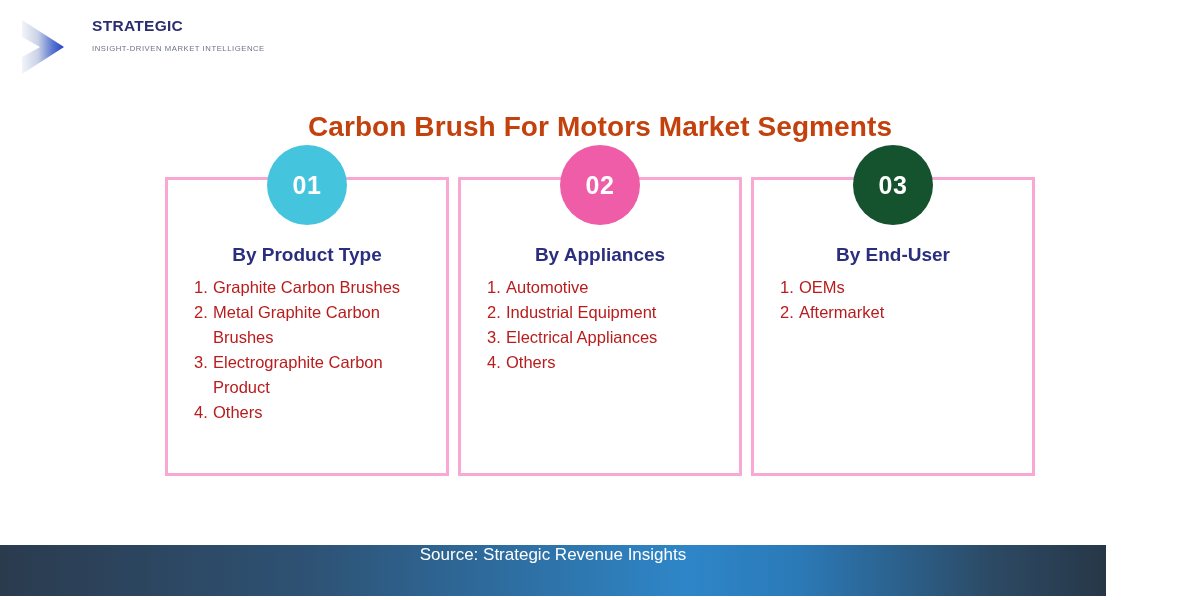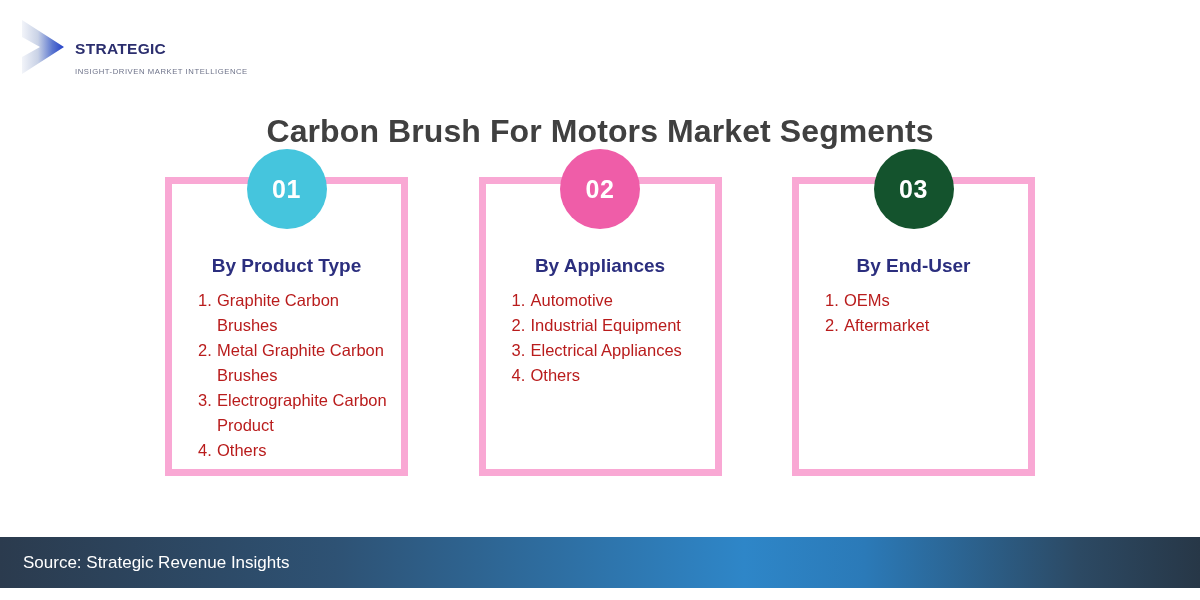--- a/index.html
+++ b/index.html
@@ -14,22 +14,22 @@
     overflow: hidden;
     position: relative;
   }
 
   
   .logo {
     position: absolute;
     left: 20px;
     top: 18px;
     display: flex;
-    align-items: flex-end;
-    gap: 9px;
+    align-items: flex-start;
+    gap: 26px;
   }
   .logo-mark {
     width: 46px;
     height: 58px;
     flex: none;
   }
   .logo-text {
     display: flex;
     flex-direction: column;
     justify-content: center;
@@ -50,61 +50,61 @@
     white-space: nowrap;
   }
 
   
   .page-title {
     position: absolute;
     top: 92px;
     left: 0;
     width: 1200px;
     text-align: center;
-    font-size: 32px;
-    font-weight: bold;
-    color: #404040;
+    font-size: 28px;
+    font-weight: bold;
+    color: #c2410c;
     letter-spacing: 0.1px;
   }
 
   
   .cards {
     position: absolute;
     top: 177px;
     left: 165px;
     width: 870px;
     display: flex;
     justify-content: space-between;
   }
   .card {
     position: relative;
-    width: 243px;
+    width: 284px;
     height: 299px;
     box-sizing: border-box;
-    border: 7px solid #f9a8d4;
+    border: 3px solid #f9a8d4;
     background: #ffffff;
   }
   .card-badge {
     position: absolute;
     top: -35px;
     left: 50%;
     transform: translateX(-50%);
     width: 80px;
     height: 80px;
     border-radius: 50%;
     display: flex;
     align-items: center;
     justify-content: center;
     color: #ffffff;
     font-size: 25px;
     font-weight: bold;
     letter-spacing: 0.5px;
   }
   .card-heading {
-    margin: 11px;
+    margin: 4px;
     padding-top: 60px;
     text-align: center;
     font-size: 19px;
     font-weight: bold;
     color: #2b2e7e;
   }
   .card-list {
     margin: 9px 0 0 0;
     padding: 0 12px 0 26px;
     list-style: none;
@@ -123,35 +123,36 @@
     content: counter(seg) ".";
     position: absolute;
     left: 0;
     top: 0;
   }
 
   
   .footer {
     position: absolute;
     left: 0;
-    bottom: 12px;
-    width: 1200px;
+    bottom: 4px;
+    width: 1106px;
     height: 51px;
     background: linear-gradient(to right,
       #2b3b4e 0%,
       #2e5274 28%,
       #2e86c8 62%,
       #2b7ab8 72%,
       #2c4963 90%,
       #273747 100%);
     display: flex;
     align-items: center;
     justify-content: space-between;
     box-sizing: border-box;
     padding: 0 23px;
+    flex-direction: column;
   }
   .footer-text {
     color: #ffffff;
     font-size: 17px;
     white-space: nowrap;
   }
 </style>
 </head>
 <body>
 

